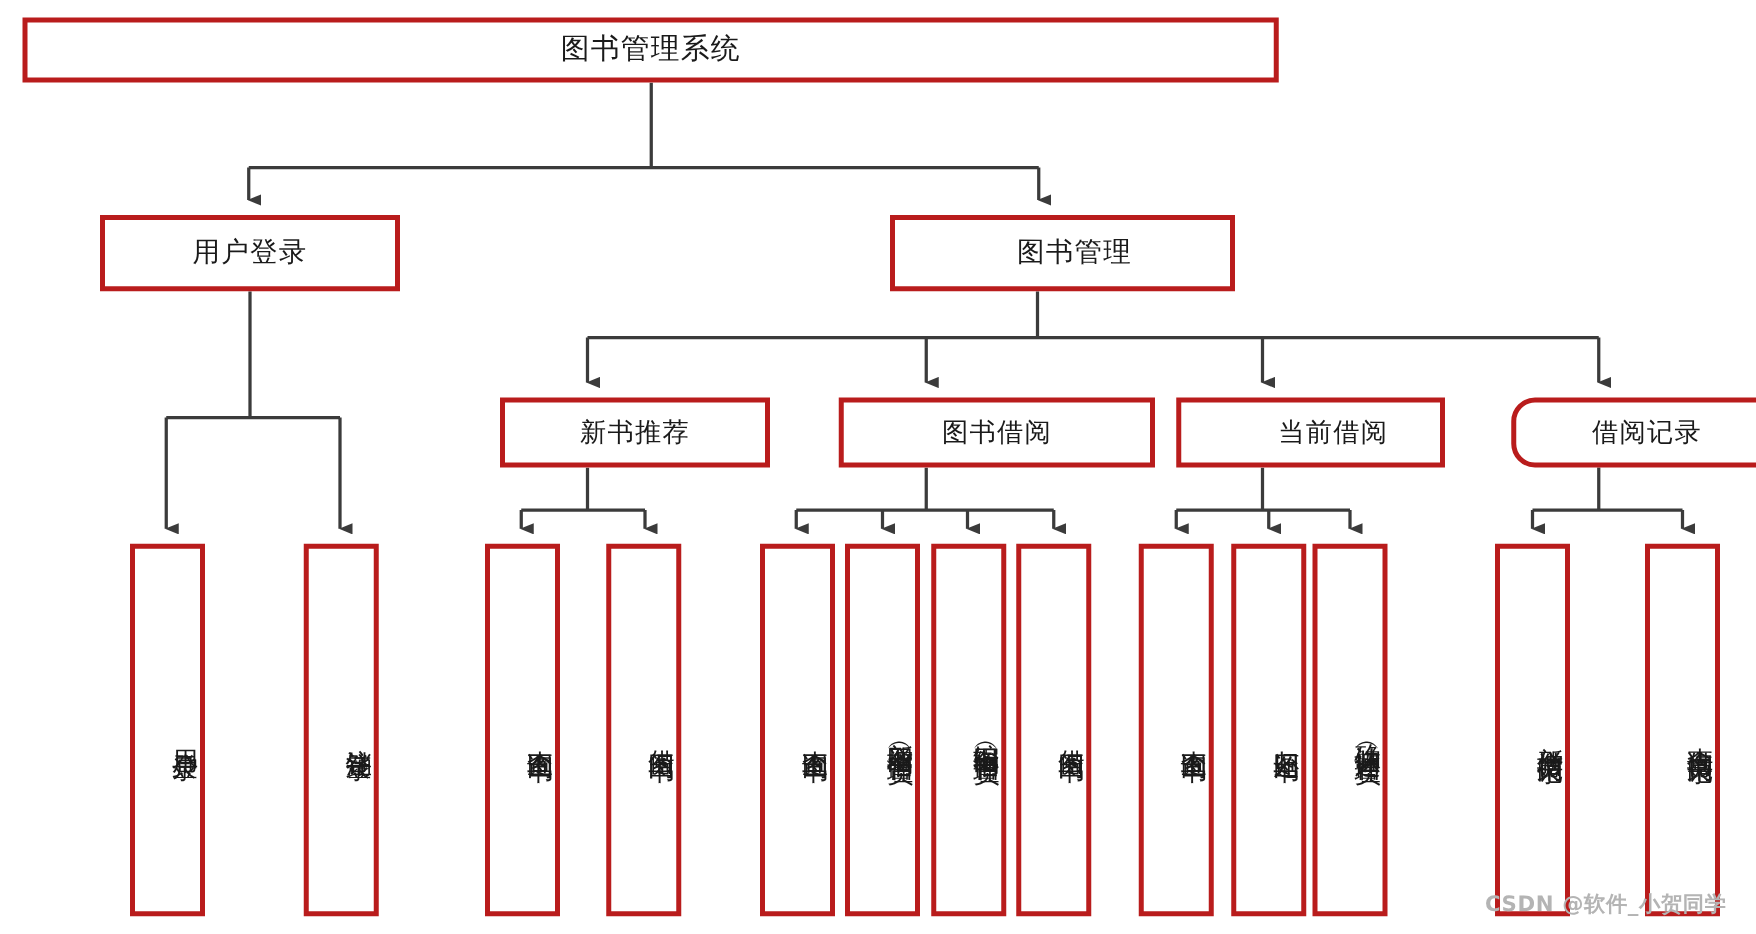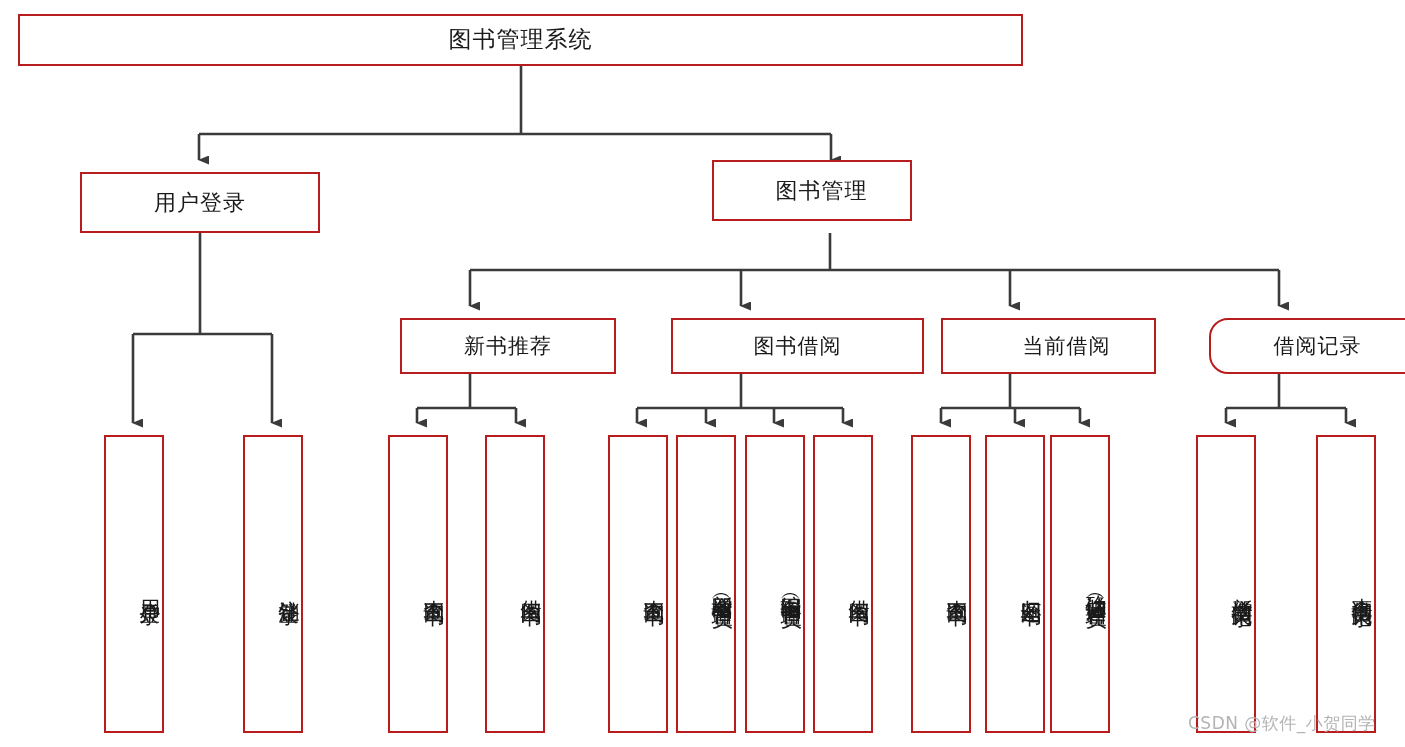--- a/index.html
+++ b/index.html
@@ -22,21 +22,21 @@
     position: absolute;
     left: 0;
     top: 0;
     width: 1405px;
     height: 747px;
     pointer-events: none;
   }
   .node {
     position: absolute;
     box-sizing: border-box;
-    border: 2px solid #b91c1c;
+    border: 4px solid #b91c1c;
     background: #ffffff;
     display: flex;
     align-items: center;
     justify-content: center;
     color: #1a1a1a;
     text-align: left;
     line-height: 1.18;
   }
   .node-root {
     font-size: 23px;
@@ -67,20 +67,21 @@
   }
   #watermark {
     position: absolute;
     left: 1188px;
     top: 712px;
     font-size: 17px;
     color: #b4b4b4;
     letter-spacing: 0.5px;
     white-space: nowrap;
     font-family: "DejaVu Sans", "Liberation Sans", sans-serif;
+    font-weight: bold;
   }
 </style>
 </head>
 <body>
 
 <div id="diagram-root">
 
   <svg id="edge-layer" viewBox="0 0 1405 747" xmlns="http://www.w3.org/2000/svg">
     <defs>
       <marker id="arrowhead" markerWidth="9" markerHeight="11" refX="4.5" refY="10" orient="auto" markerUnits="userSpaceOnUse">
@@ -132,21 +133,21 @@
     </g>
   </svg>
 
   <div class="node node-root" style="left:18px; top:14px; width:1005px; height:52px;">
     <span>图书管理系统</span>
   </div>
 
   <div class="node node-l1" style="left:80px; top:172px; width:240px; height:61px;">
     <span>用户登录</span>
   </div>
-  <div class="node node-l1" style="left:712px; top:160px; width:200px; height:61px;padding-left:19px;">
+  <div class="node node-l1" style="left:712px; top:172px; width:276px; height:61px;padding-left:19px;">
     <span>图书管理</span>
   </div>
 
   <div class="node node-l2" style="left:362px; top:318px; width:216px; height:56px;">
     <span>新书推荐</span>
   </div>
   <div class="node node-l2" style="left:633px; top:318px; width:253px; height:56px;">
     <span>图书借阅</span>
   </div>
   <div class="node node-l2" style="left:903px; top:318px; width:215px; height:56px;padding-left:36px;">

